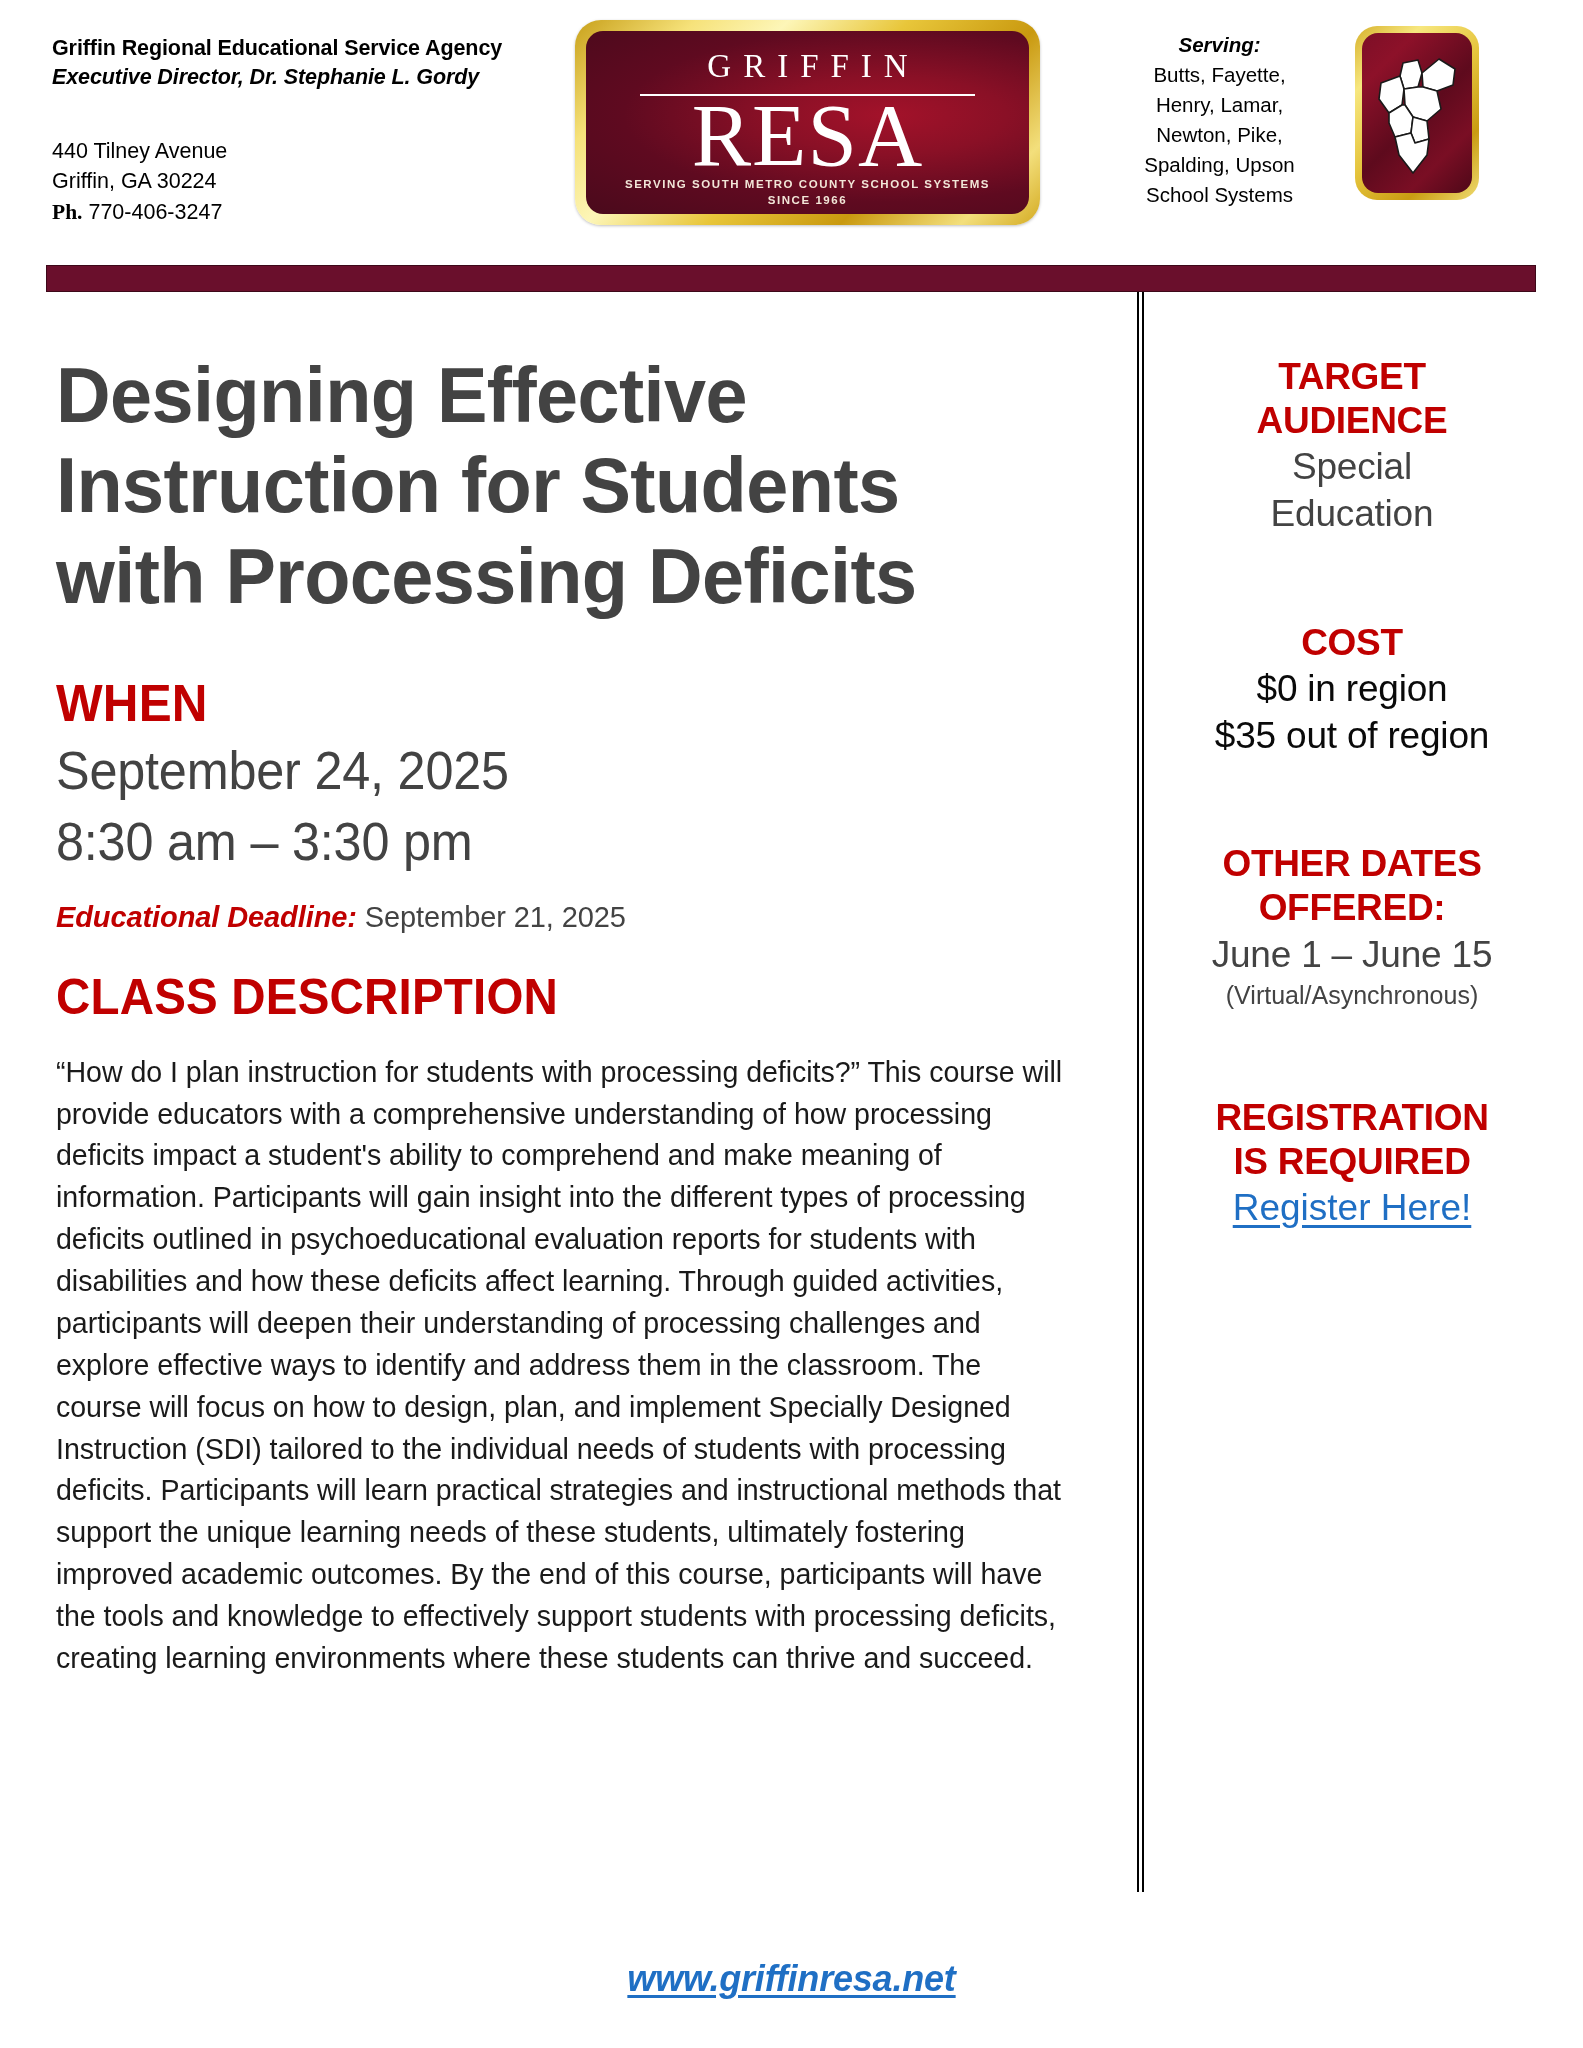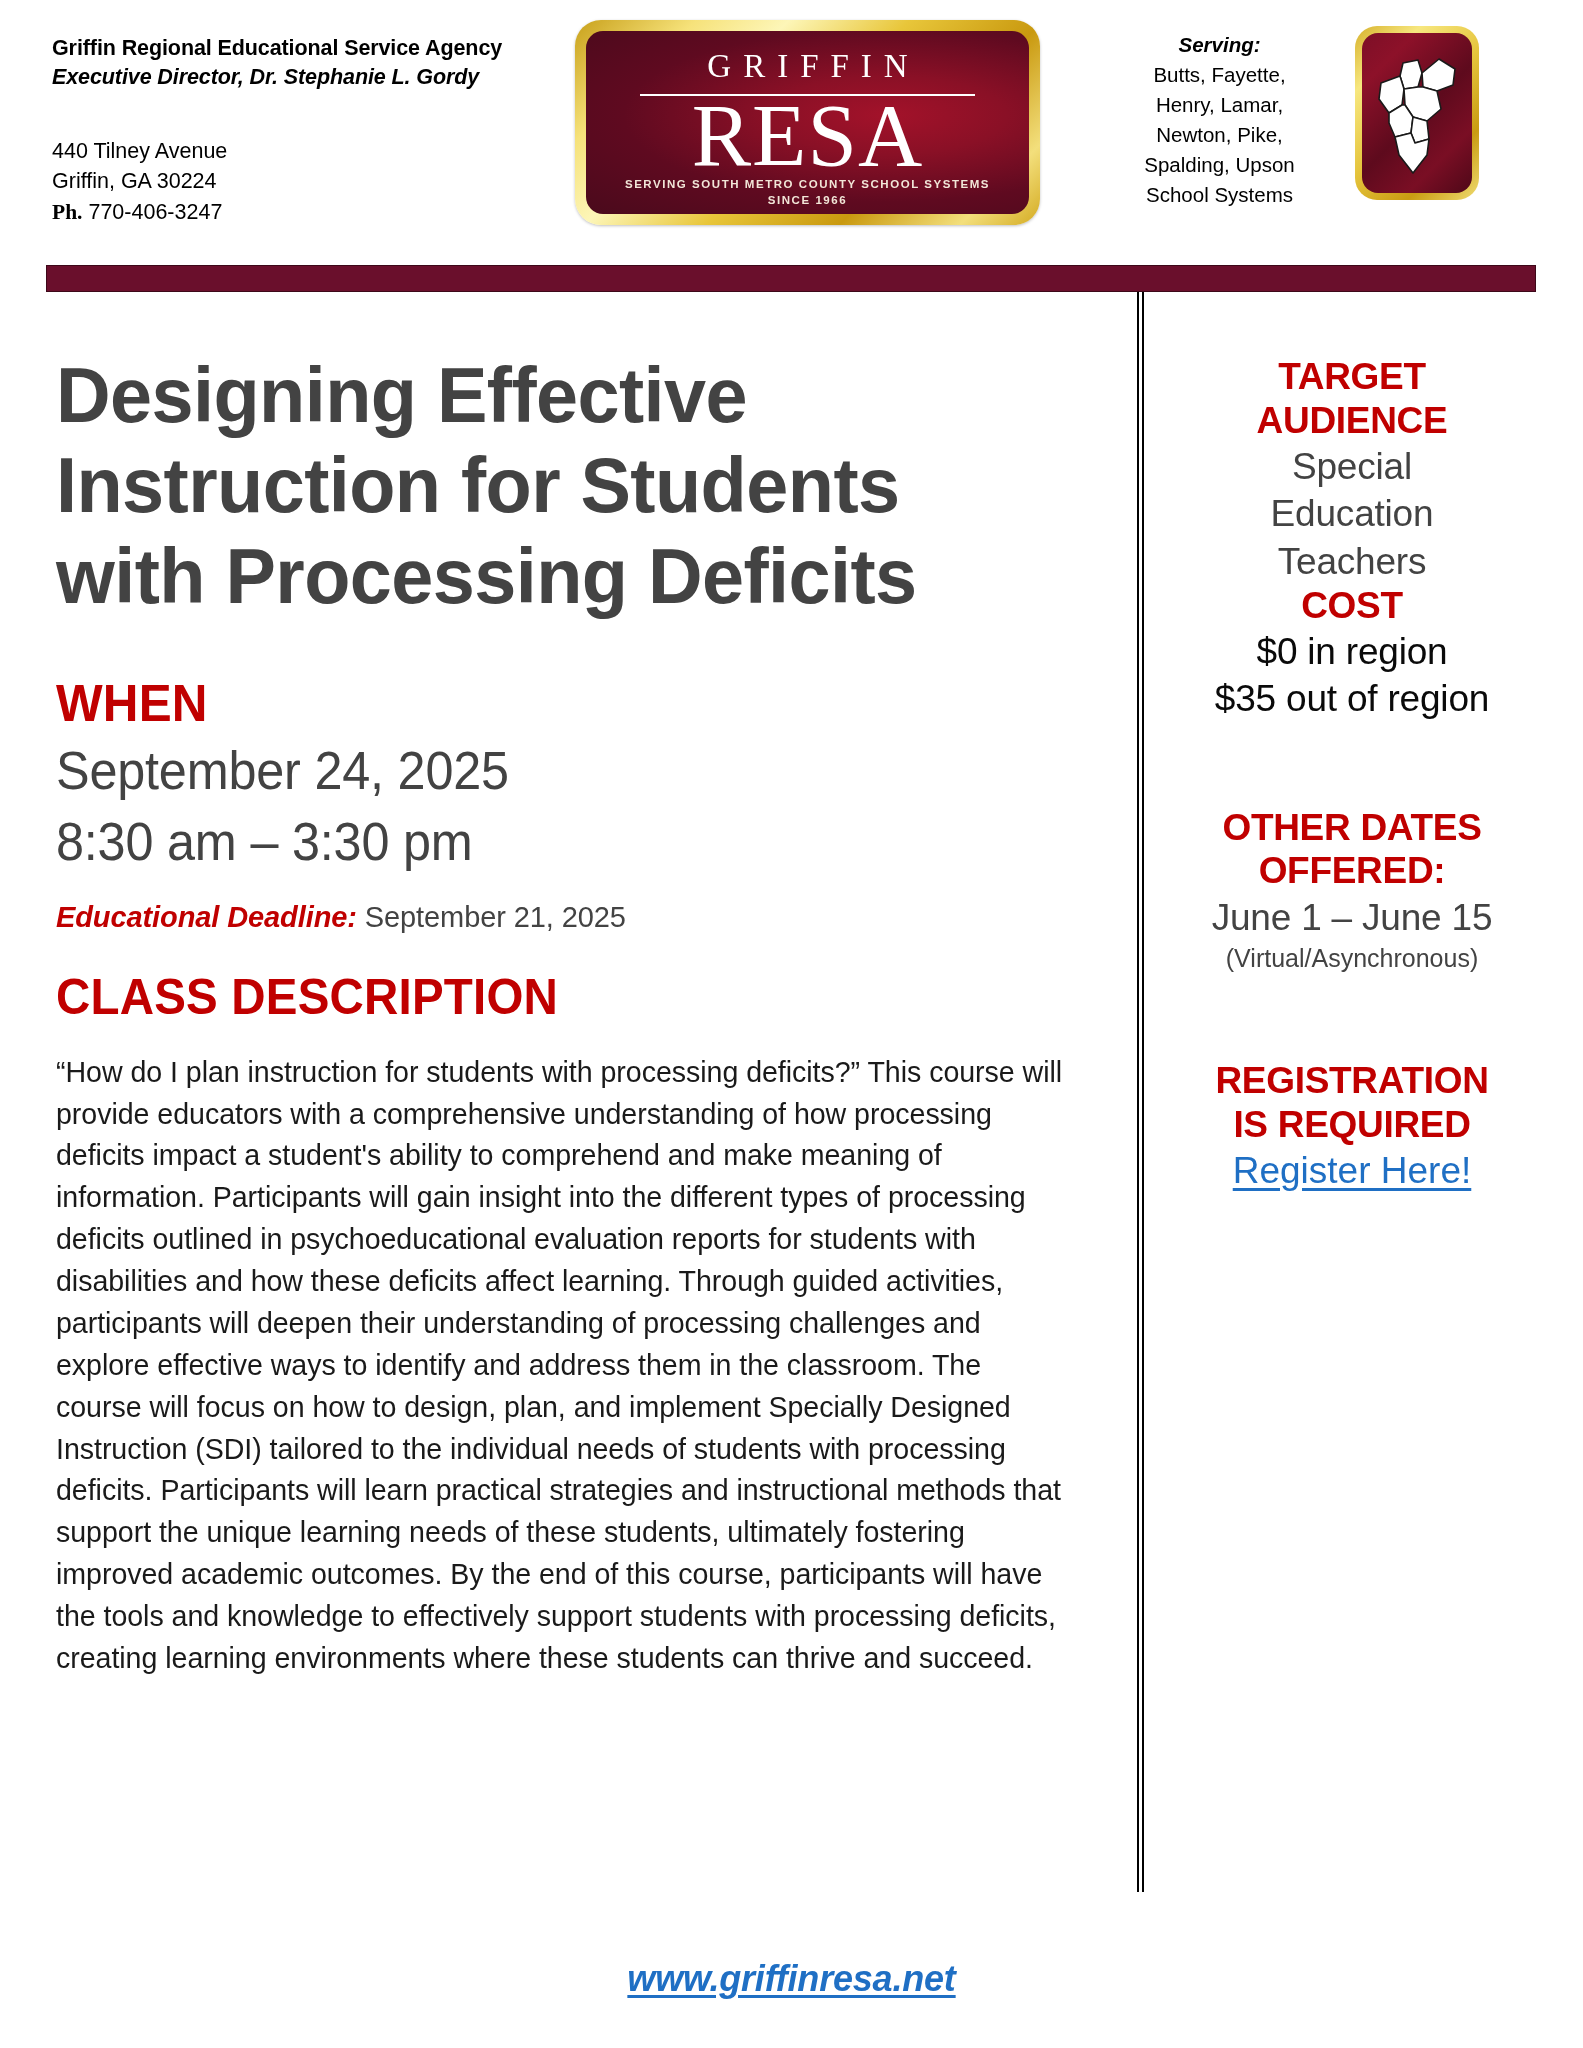--- a/index.html
+++ b/index.html
@@ -277,21 +277,21 @@
     letter-spacing: -0.2px;
   }
   .r-sub.black { color: #0a0a0a; }
   .r-small {
     font-family: "Liberation Sans", sans-serif;
     font-size: 25px;
     color: #434343;
     line-height: 1.2;
     margin-top: 3px;
   }
-  .blk-cost { }
+  .blk-cost { margin-top: 84px; }
   .blk-dates { margin-top: 84px; }
   .blk-reg { margin-top: 86px; }
   .reg-link {
     display: inline-block;
     margin-top: 4px;
     font-family: "Liberation Sans", sans-serif;
     font-size: 37px;
     color: #1F6FC4;
     text-decoration: underline;
     text-underline-offset: 5px;
@@ -387,21 +387,20 @@
     <p class="desc-body">“How do I plan instruction for students with processing deficits?” This course will provide educators with a comprehensive understanding of how processing deficits impact a student's ability to comprehend and make meaning of information. Participants will gain insight into the different types of processing deficits outlined in psychoeducational evaluation reports for students with disabilities and how these deficits affect learning. Through guided activities, participants will deepen their understanding of processing challenges and explore effective ways to identify and address them in the classroom. The course will focus on how to design, plan, and implement Specially Designed Instruction (SDI) tailored to the individual needs of students with processing deficits. Participants will learn practical strategies and instructional methods that support the unique learning needs of these students, ultimately fostering improved academic outcomes. By the end of this course, participants will have the tools and knowledge to effectively support students with processing deficits, creating learning environments where these students can thrive and succeed.</p>
   </div>
 
   <div class="right-col">
 
     <div>
       <div class="r-head">TARGET</div>
       <div class="r-head">AUDIENCE</div>
       <div class="r-sub">Special</div>
       <div class="r-sub">Education</div>
-      <div class="r-sub">Teachers</div>
     </div>
 
     <div class="blk-cost">
       <div class="r-head">COST</div>
       <div class="r-sub black">$0 in region</div>
       <div class="r-sub black">$35 out of region</div>
     </div>
 
     <div class="blk-dates">
       <div class="r-head">OTHER DATES</div>

